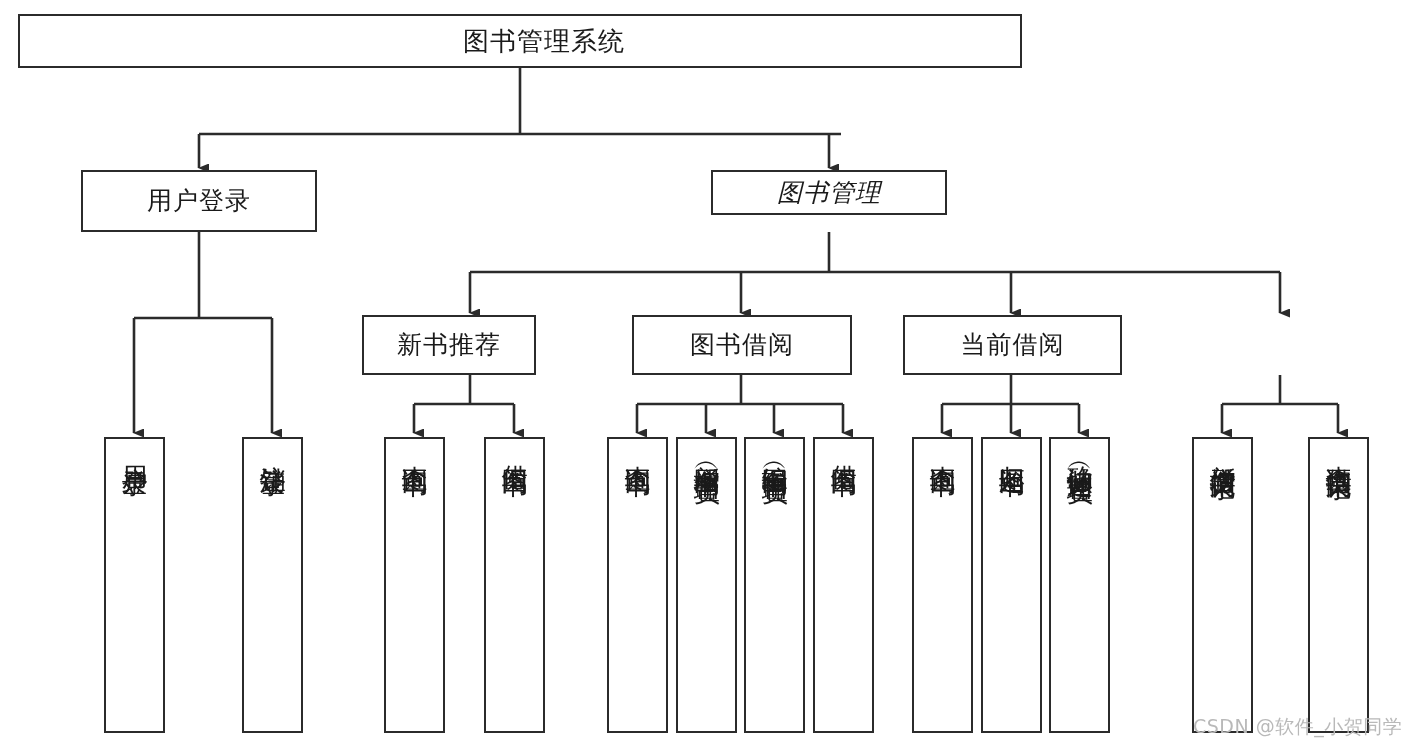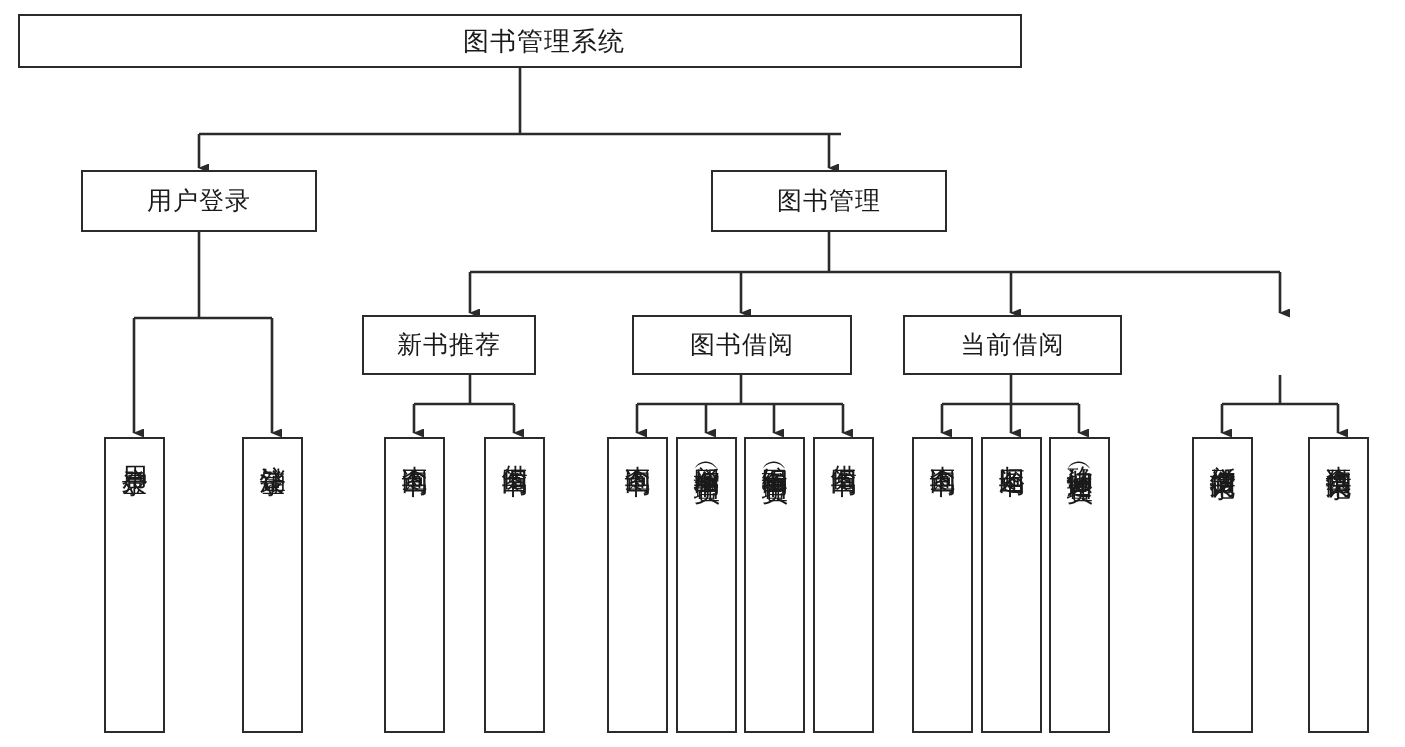--- a/index.html
+++ b/index.html
@@ -129,21 +129,21 @@
     </g>
   </svg>
 
   <div class="node root horizontal" style="left:18px; top:14px; width:1004px; height:54px;padding-left:48px;">
     <span class="node-label">图书管理系统</span>
   </div>
 
   <div class="node horizontal" style="left:81px; top:170px; width:236px; height:62px;">
     <span class="node-label">用户登录</span>
   </div>
-  <div class="node horizontal" style="left:711px; top:170px; width:236px; height:62px;">
+  <div class="node horizontal" style="left:711px; top:170px; width:236px; height:45px;font-style:italic;">
     <span class="node-label">图书管理</span>
   </div>
 
   <div class="node horizontal" style="left:362px; top:315px; width:174px; height:60px;">
     <span class="node-label">新书推荐</span>
   </div>
   <div class="node horizontal" style="left:632px; top:315px; width:220px; height:60px;">
     <span class="node-label">图书借阅</span>
   </div>
   <div class="node horizontal" style="left:903px; top:315px; width:219px; height:60px;">
@@ -187,14 +187,15 @@
     <span class="node-label">确认归还（管理员）</span>
   </div>
 
   <div class="node vertical" style="left:1192px; top:437px; width:61px; height:296px;">
     <span class="node-label">新增借阅记录</span>
   </div>
   <div class="node vertical" style="left:1308px; top:437px; width:61px; height:296px;">
     <span class="node-label">查询借阅记录</span>
   </div>
 
+  <div class="watermark" style="left:1193px; top:714px;">CSDN @软件_小贺同学</div>
 
 </div>
 
 </body></html>

